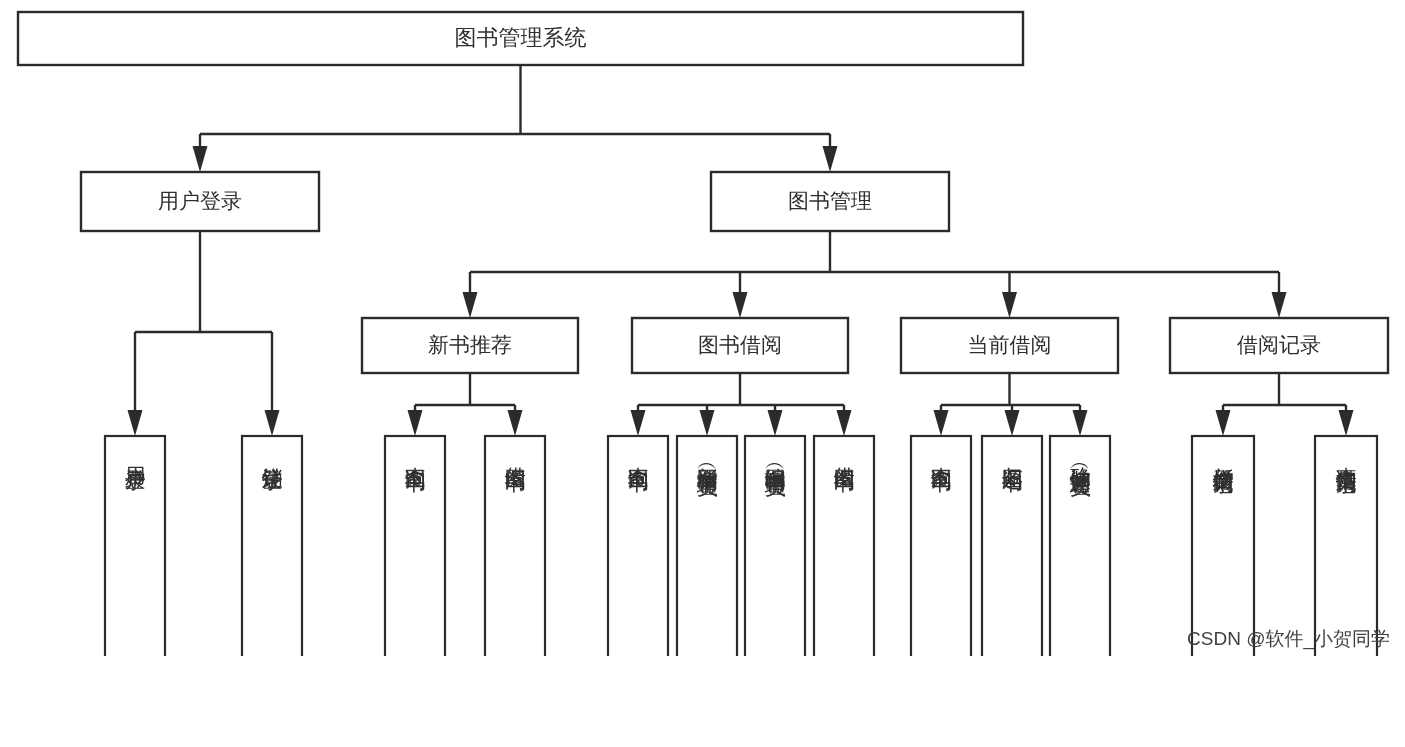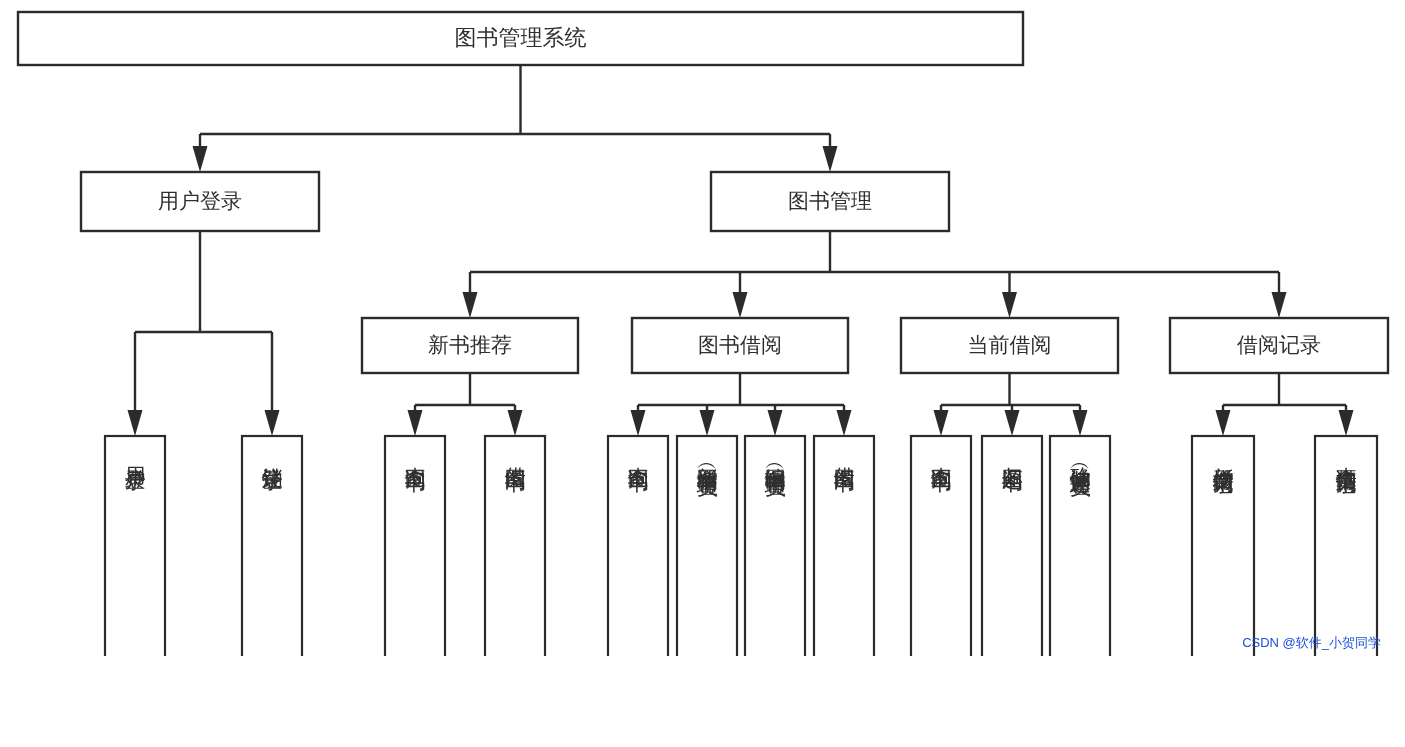--- a/index.html
+++ b/index.html
@@ -69,25 +69,25 @@
     font-family: "Liberation Sans", "DejaVu Sans", sans-serif;
     font-size: 21px;
     line-height: 1.06;
     letter-spacing: 1.5px;
     color: #2f2f2f;
     white-space: nowrap;
     text-align: left;
   }
   .watermark {
     position: absolute;
-    right: 24px;
+    right: 15px;
     bottom: 4px;
     font-family: "Liberation Sans", "DejaVu Sans", sans-serif;
-    font-size: 13px;
-    color: #1d4ed8;
+    font-size: 19px;
+    color: #404040;
     white-space: nowrap;
     user-select: none;
   }
 </style>
 </head>
 <body>
 
 <div id="diagram-root">
   <svg class="canvas" id="svg-canvas" viewBox="0 0 1405 747">
     <g id="edge-layer">

